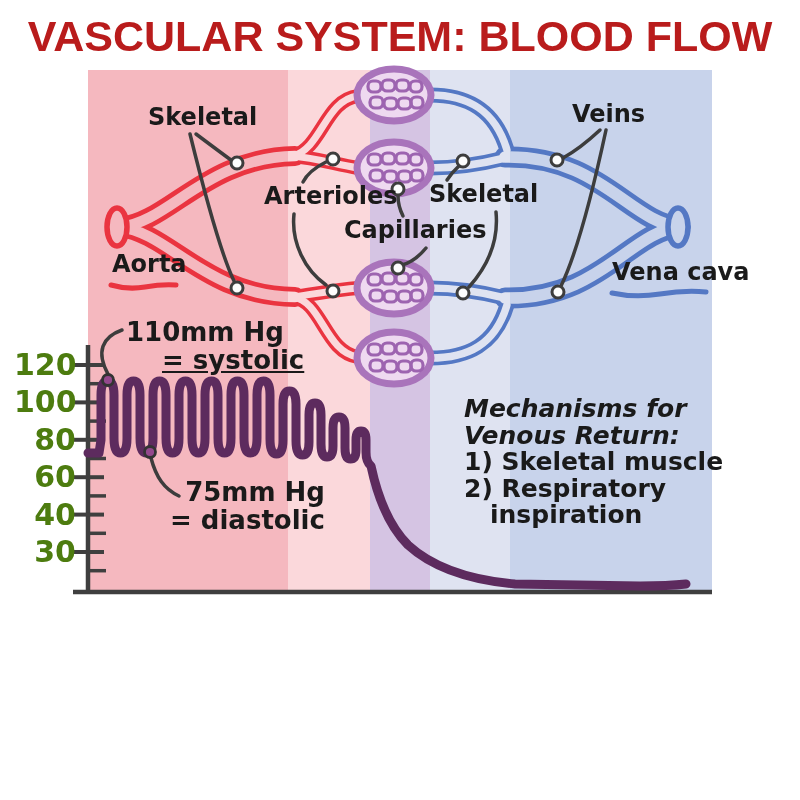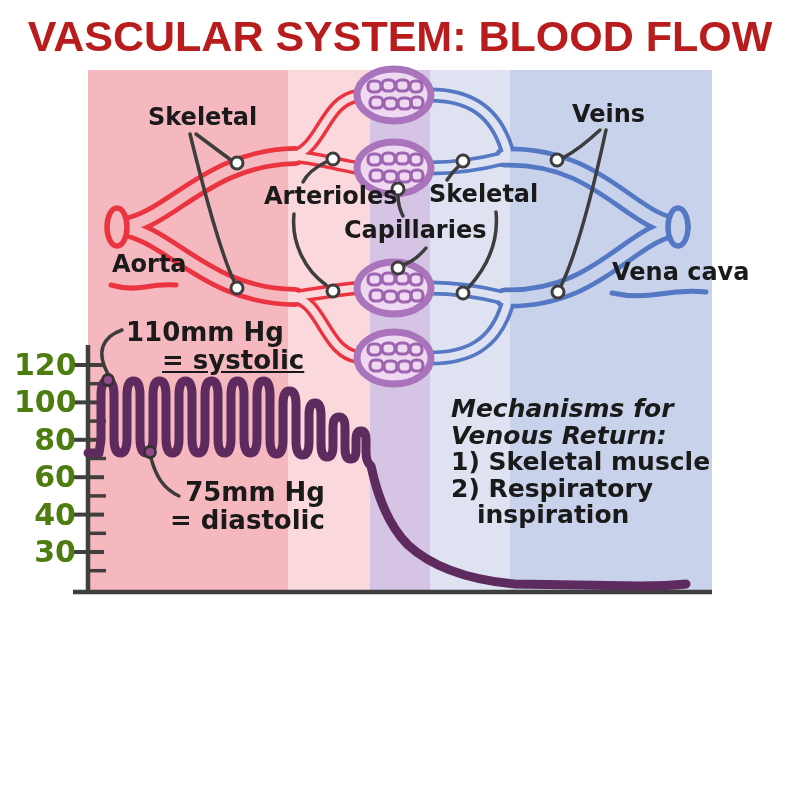--- a/index.html
+++ b/index.html
@@ -18,21 +18,21 @@
   #lbl-venacava{left:612px;top:258px;}
   .ytick{position:absolute;left:14px;width:62px;text-align:right;font-size:30px;
          font-weight:600;color:#4d7c0f;line-height:34px;}
   #yt0{top:348px;} #yt1{top:385px;} #yt2{top:423px;}
   #yt3{top:460px;} #yt4{top:498px;} #yt5{top:535px;}
   .anno{position:absolute;font-size:26px;font-weight:600;line-height:28px;white-space:nowrap;}
   #anno-systolic{left:126px;top:318px;}
   #anno-systolic .l2{margin-left:36px;text-decoration:underline;}
   #anno-diastolic{left:170px;top:478px;}
   #anno-diastolic .l1{margin-left:14px;text-align:right;}
-  #venous-return{position:absolute;left:451px;top:396px;font-size:25px;line-height:26.5px;
+  #venous-return{position:absolute;left:464px;top:396px;font-size:25px;line-height:26.5px;
                  font-weight:600;white-space:nowrap;}
   #venous-return .it{font-style:italic;}
   #venous-return .indent{padding-left:26px;}
   svg{position:absolute;left:0;top:0;}
 </style>
 </head>
 <body>
 
 <div id="stage">
 

